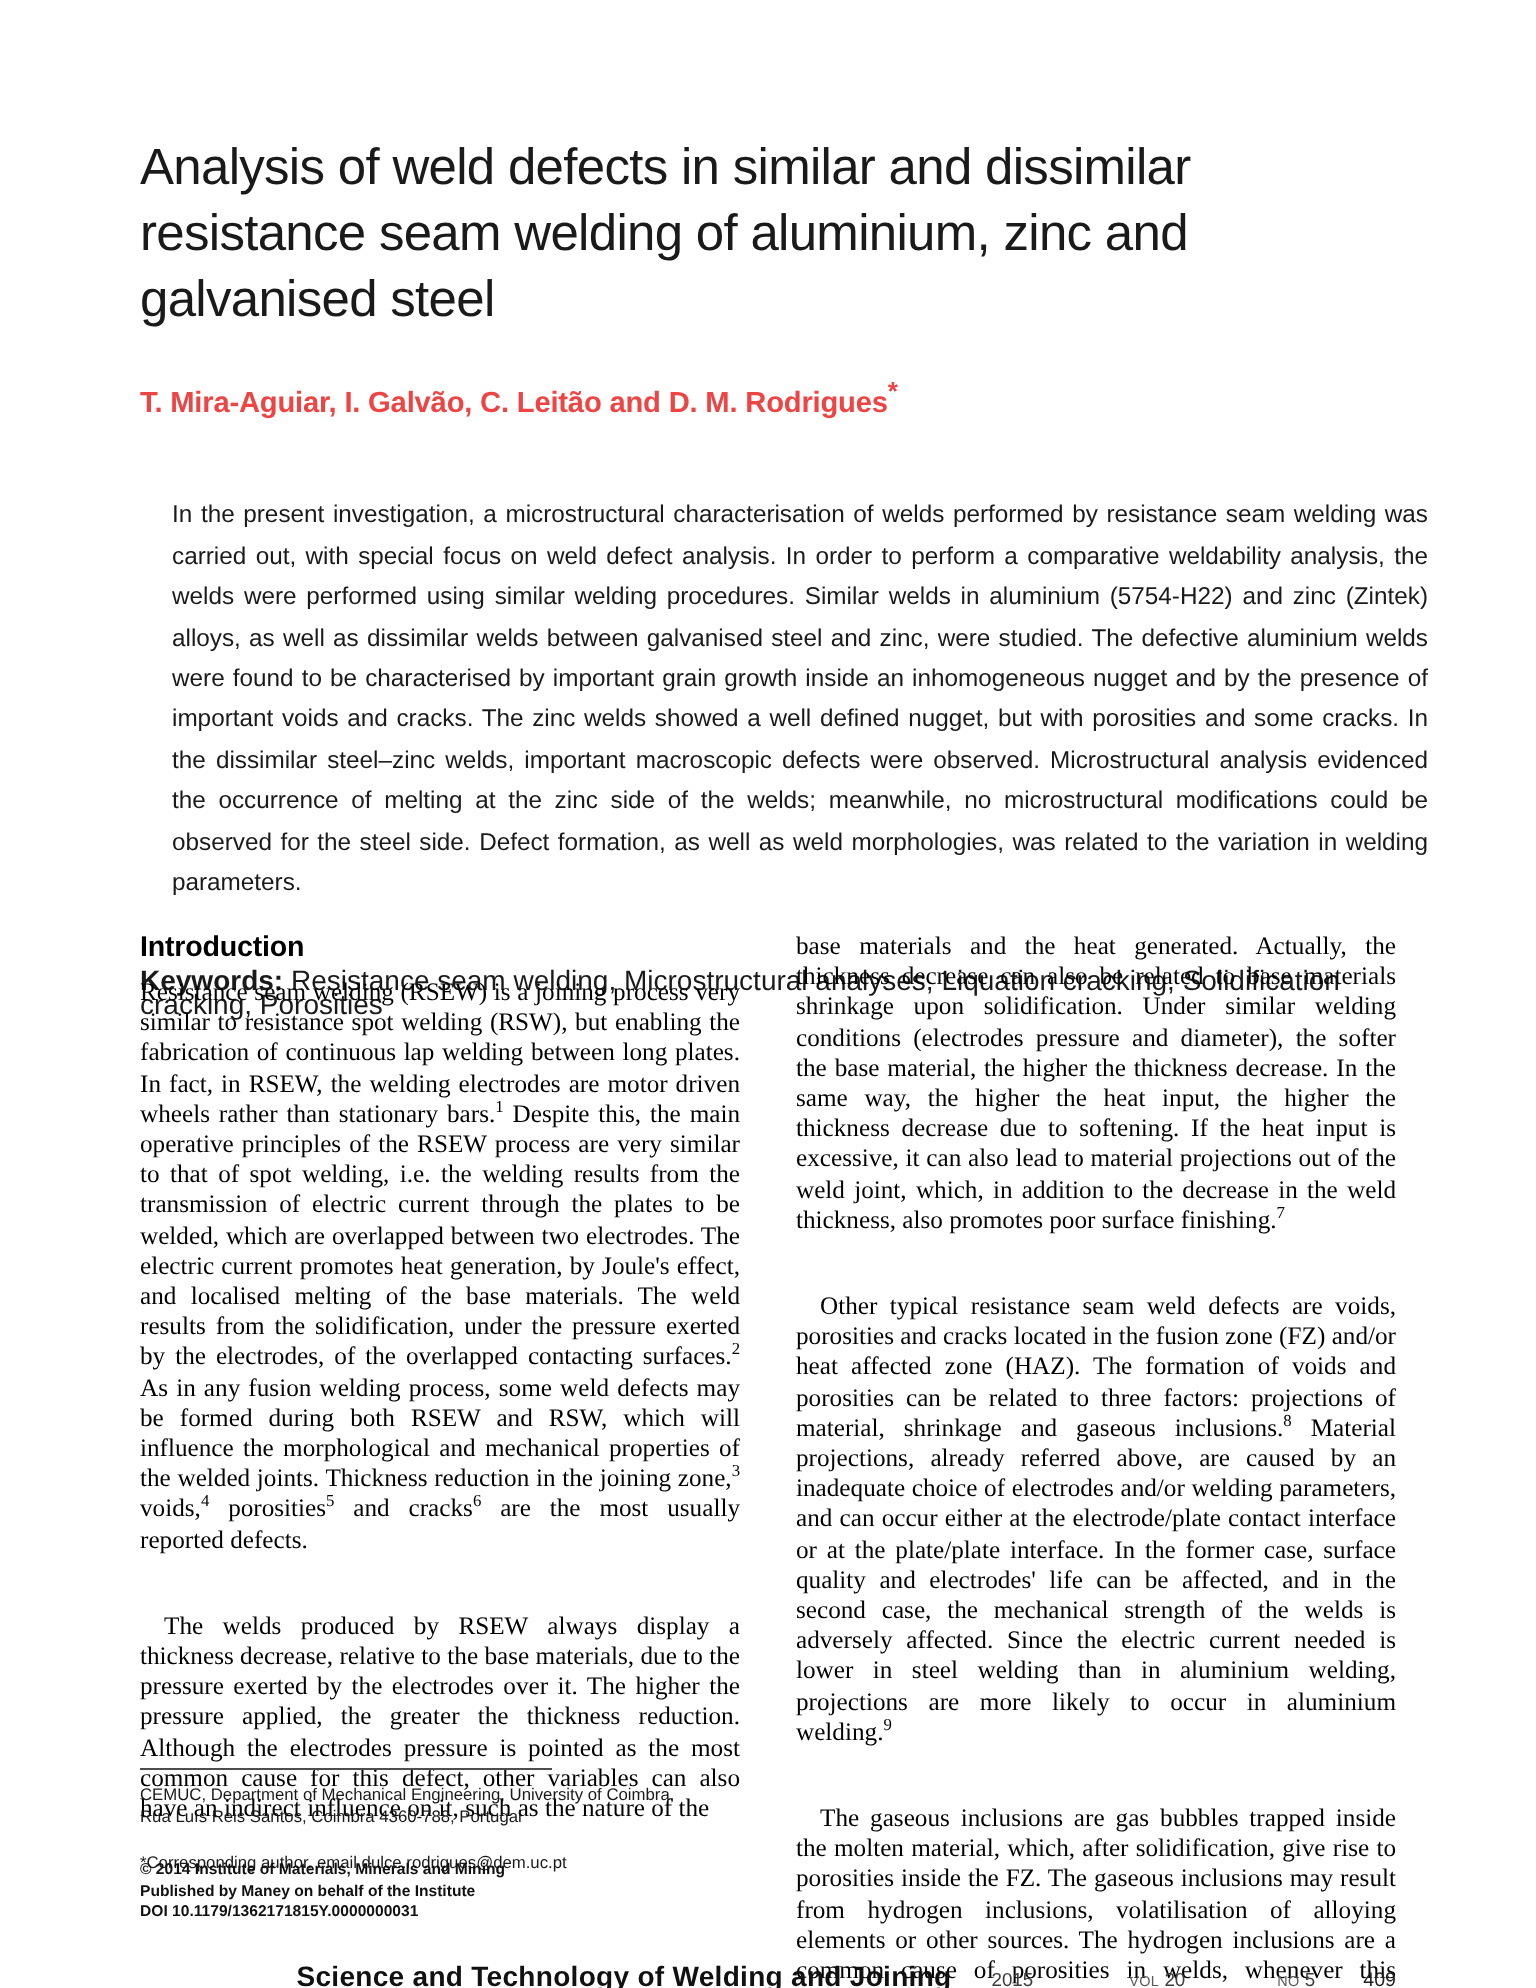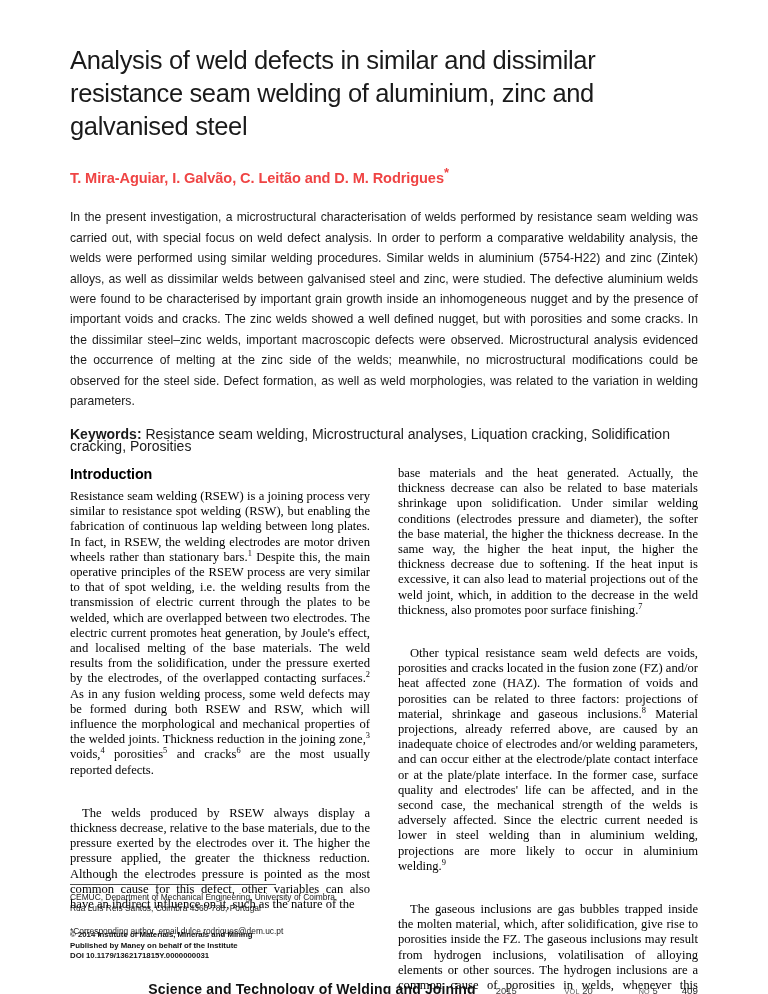--- a/index.html
+++ b/index.html
@@ -26,21 +26,21 @@
 
   
   .title {
     font-family: "Liberation Sans", "DejaVu Sans", sans-serif;
     font-size: 25.5px;
     line-height: 1.30;
     font-weight: 400;
     letter-spacing: -0.35px;
     color: #1a1a1a;
     margin: 0;
-    padding-top: 44px;
+    padding-top: 68px;
     width: 625px;
   }
   .authors {
     font-family: "Liberation Sans", "DejaVu Sans", sans-serif;
     font-size: 14.6px;
     font-weight: bold;
     letter-spacing: -0.1px;
     color: #ef4444;
     margin: 0;
     padding-top: 27px;
@@ -52,21 +52,21 @@
     line-height: 0;
   }
 
   
   .abstract {
     font-family: "Liberation Sans", "DejaVu Sans", sans-serif;
     font-size: 12.15px;
     line-height: 20.4px;
     text-align: justify;
     color: #1a1a1a;
-    margin: 0;
+    margin: 16px;
     padding-top: 21px;
     width: 628px;
   }
   .keywords {
     font-family: "Liberation Sans", "DejaVu Sans", sans-serif;
     font-size: 14px;
     line-height: 12px;
     color: #1a1a1a;
     margin: 0;
     padding-top: 17px;

